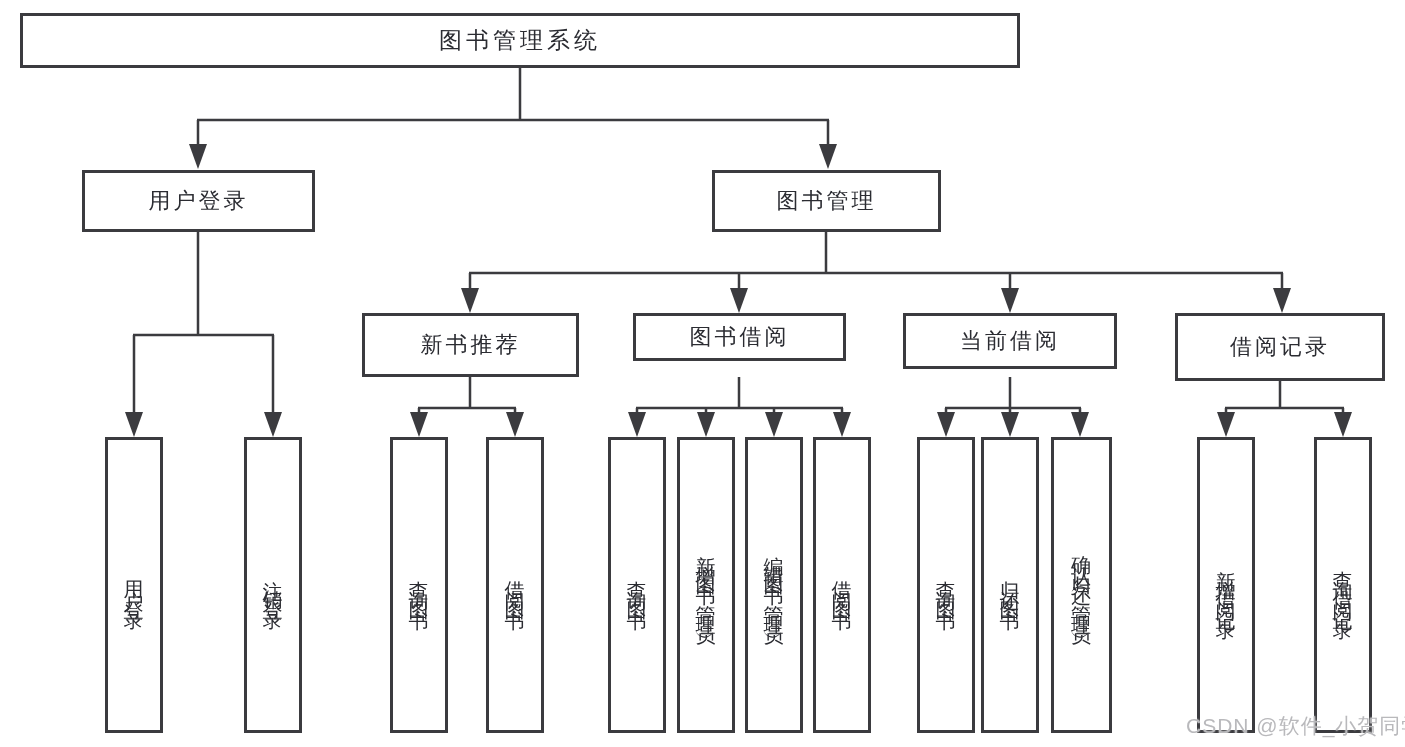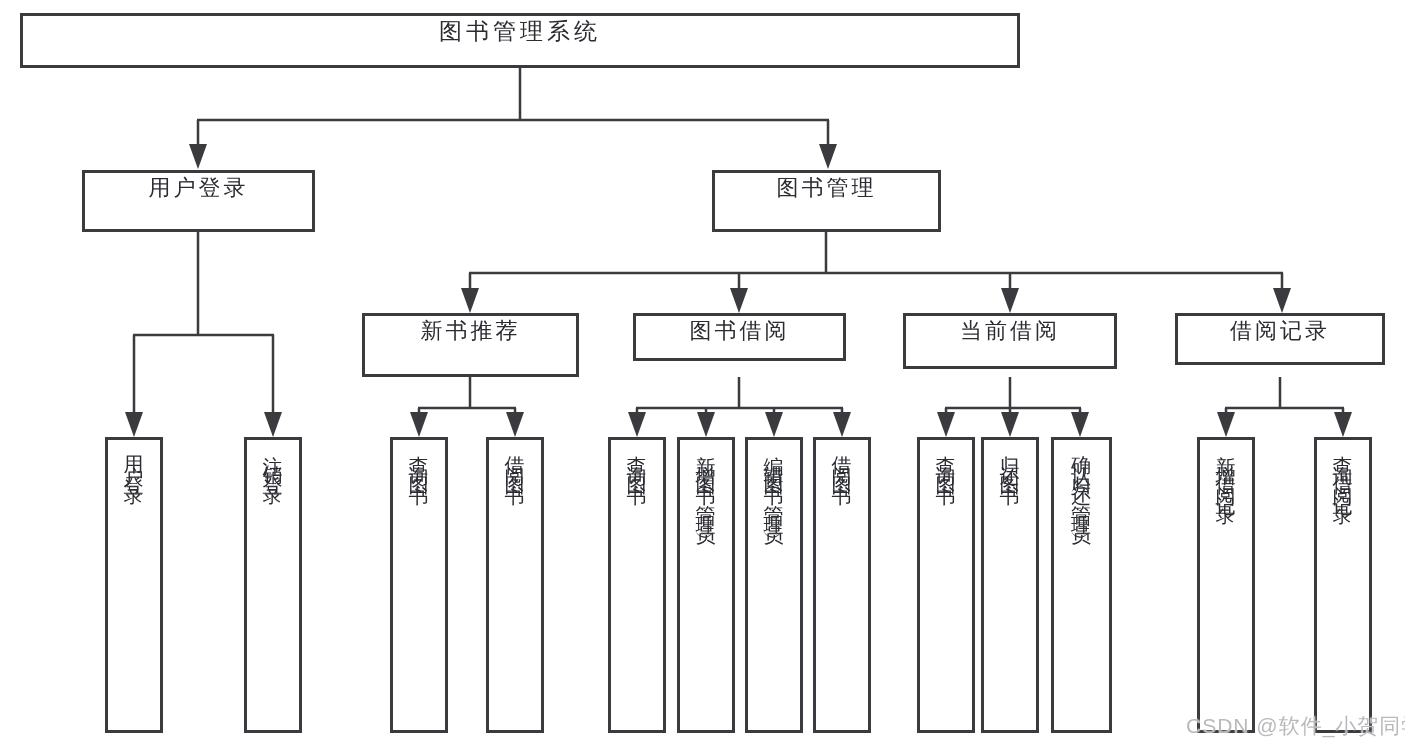--- a/index.html
+++ b/index.html
@@ -2,21 +2,21 @@
 <html><head>
 <meta charset="utf-8">
 <style>
   html,body{margin:0;padding:0;background:#ffffff;}
   #canvas{
     position:relative;width:1405px;height:747px;background:#ffffff;overflow:hidden;
     font-family:"Liberation Sans","DejaVu Sans",sans-serif;
   }
   .box{
     position:absolute;box-sizing:border-box;background:#ffffff;
-    border:3px solid #3b3b3f;display:flex;align-items:flex-start;justify-content:center;
+    border:3px solid #3b3b3f;display:flex;align-items:center;justify-content:center;
     color:#2b2c32;
   }
   .hbox span{font-size:22px;letter-spacing:3px;white-space:nowrap;}
   .rootbox span{font-size:23px;letter-spacing:4px;}
   .vbox span{
     writing-mode:vertical-rl;text-orientation:mixed;
     font-size:20px;letter-spacing:10px;line-height:1;white-space:nowrap;
   }
   #connectors{position:absolute;left:0;top:0;width:1405px;height:747px;}
   #connectors path{stroke:#3b3b3f;stroke-width:2.5;fill:none;}
@@ -88,21 +88,21 @@
 
   <div class="box hbox" style="left:362px;top:313px;width:217px;height:64px">
     <span>新书推荐</span>
   </div>
   <div class="box hbox" style="left:633px;top:313px;width:213px;height:48px">
     <span>图书借阅</span>
   </div>
   <div class="box hbox" style="left:903px;top:313px;width:214px;height:56px">
     <span>当前借阅</span>
   </div>
-  <div class="box hbox" style="left:1175px;top:313px;width:210px;height:52px">
+  <div class="box hbox" style="left:1175px;top:313px;width:210px;height:68px">
     <span>借阅记录</span>
   </div>
 
   <div class="box vbox" style="left:105px;top:437px;width:58px;height:296px">
     <span>用户登录</span>
   </div>
   <div class="box vbox" style="left:244px;top:437px;width:58px;height:296px">
     <span>注销登录</span>
   </div>
 

